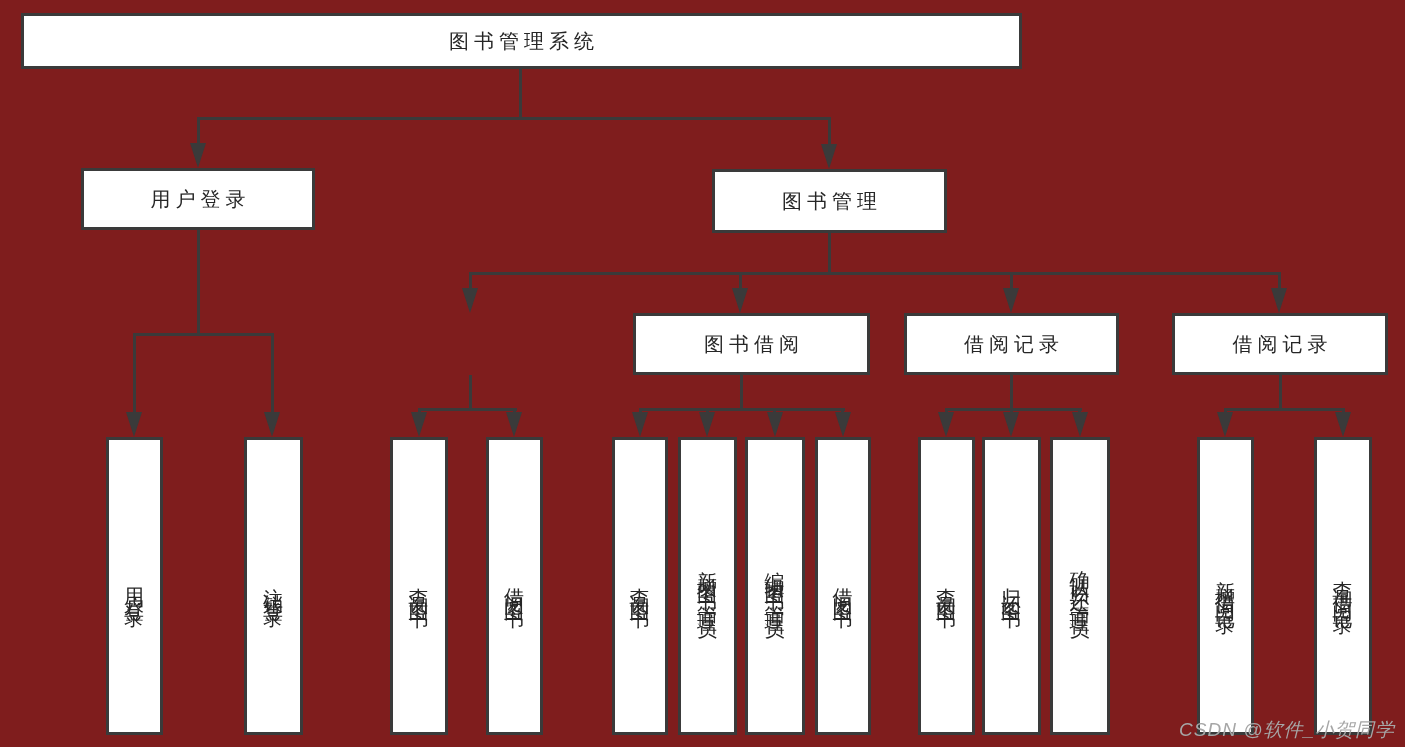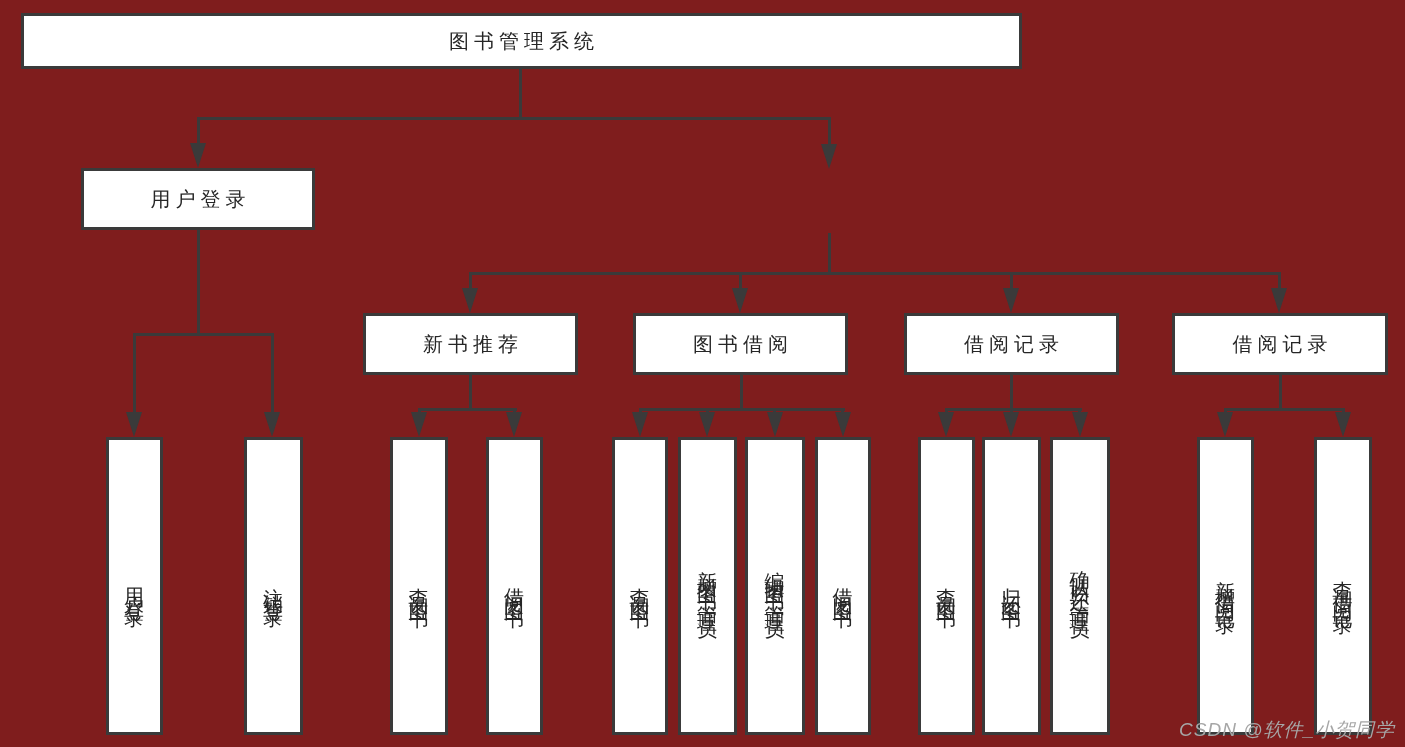--- a/index.html
+++ b/index.html
@@ -58,25 +58,25 @@
 
 <div class="canvas">
 
   <div class="box hbox" style="left:21px; top:13px; width:1001px; height:56px;">
     <span class="lbl">图书管理系统</span>
   </div>
 
   <div class="box hbox" style="left:81px; top:168px; width:234px; height:62px;">
     <span class="lbl">用户登录</span>
   </div>
+  <div class="box hbox" style="left:712px; top:169px; width:235px; height:64px;">
+    <span class="lbl">图书管理</span>
+  </div>
 
-  <div class="box hbox" style="left:363px; top:313px; width:215px; height:62px;">
-    <span class="lbl">新书推荐</span>
-  </div>
-  <div class="box hbox" style="left:633px; top:313px; width:215px; height:62px;">
+  <div class="box hbox" style="left:633px; top:313px; width:237px; height:62px;">
     <span class="lbl">图书借阅</span>
   </div>
   <div class="box hbox" style="left:904px; top:313px; width:215px; height:62px;">
     <span class="lbl">借阅记录</span>
   </div>
   <div class="box hbox" style="left:1172px; top:313px; width:216px; height:62px;">
     <span class="lbl">借阅记录</span>
   </div>
 
   <div class="box vbox" style="left:106px; top:437px; width:57px; height:298px;">

